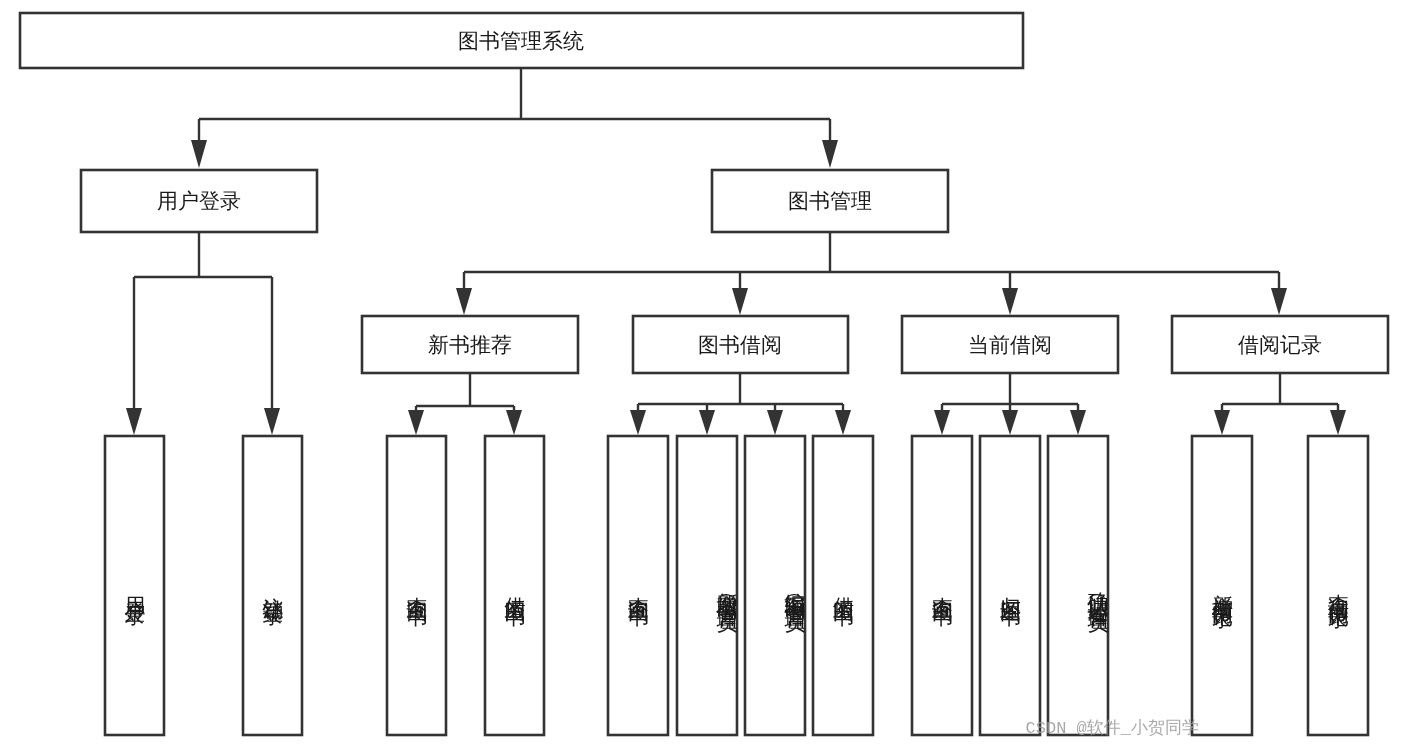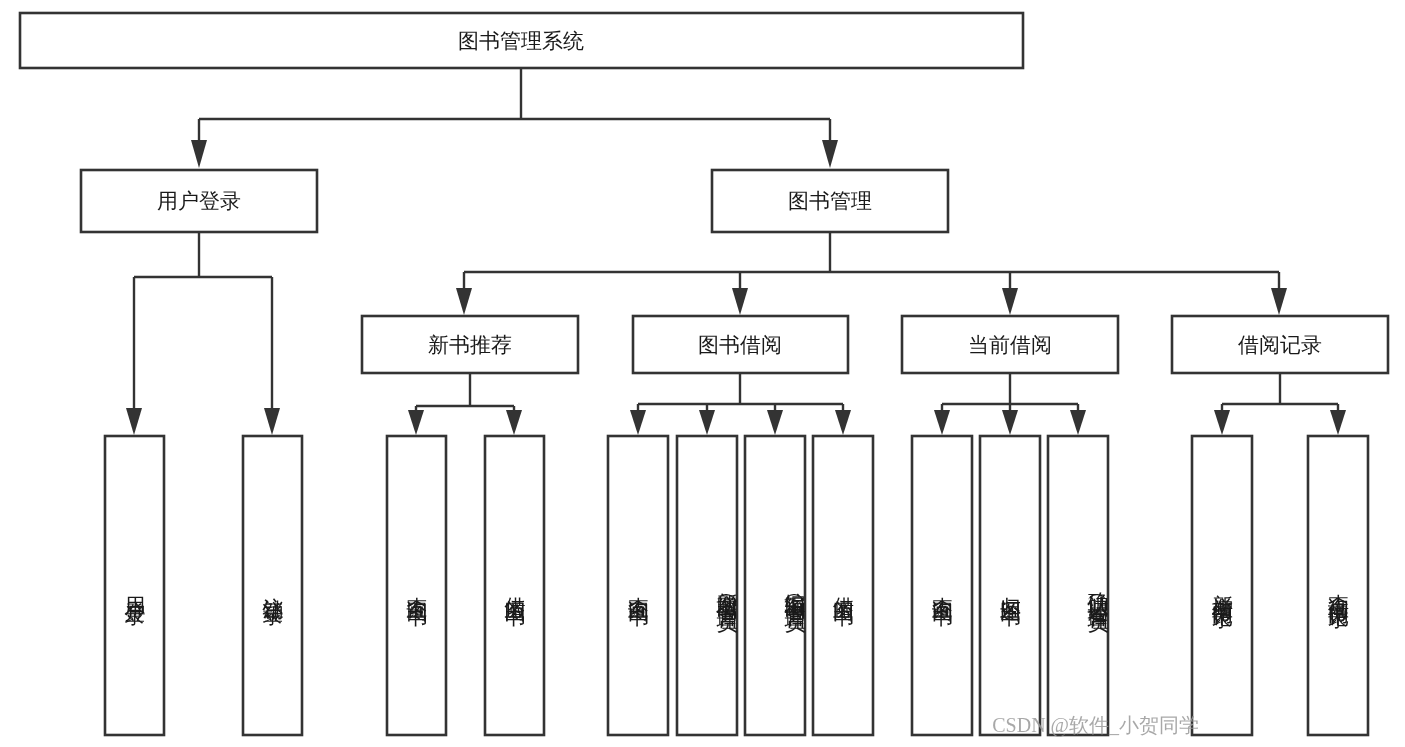--- a/index.html
+++ b/index.html
@@ -60,22 +60,22 @@
     display: flex;
     align-items: center;
     justify-content: center;
     white-space: nowrap;
     pointer-events: none;
   }
   #watermark {
     position: absolute;
     right: 12px;
     bottom: 8px;
-    font-family: Liberation Serif, serif;
-    font-size: 20px;
+    font-family: Liberation Mono, monospace;
+    font-size: 17px;
     color: #9a9a9a;
     opacity: 0.85;
     white-space: nowrap;
   }
 </style>
 </head>
 <body>
 
 <div id="diagram-root">
 

